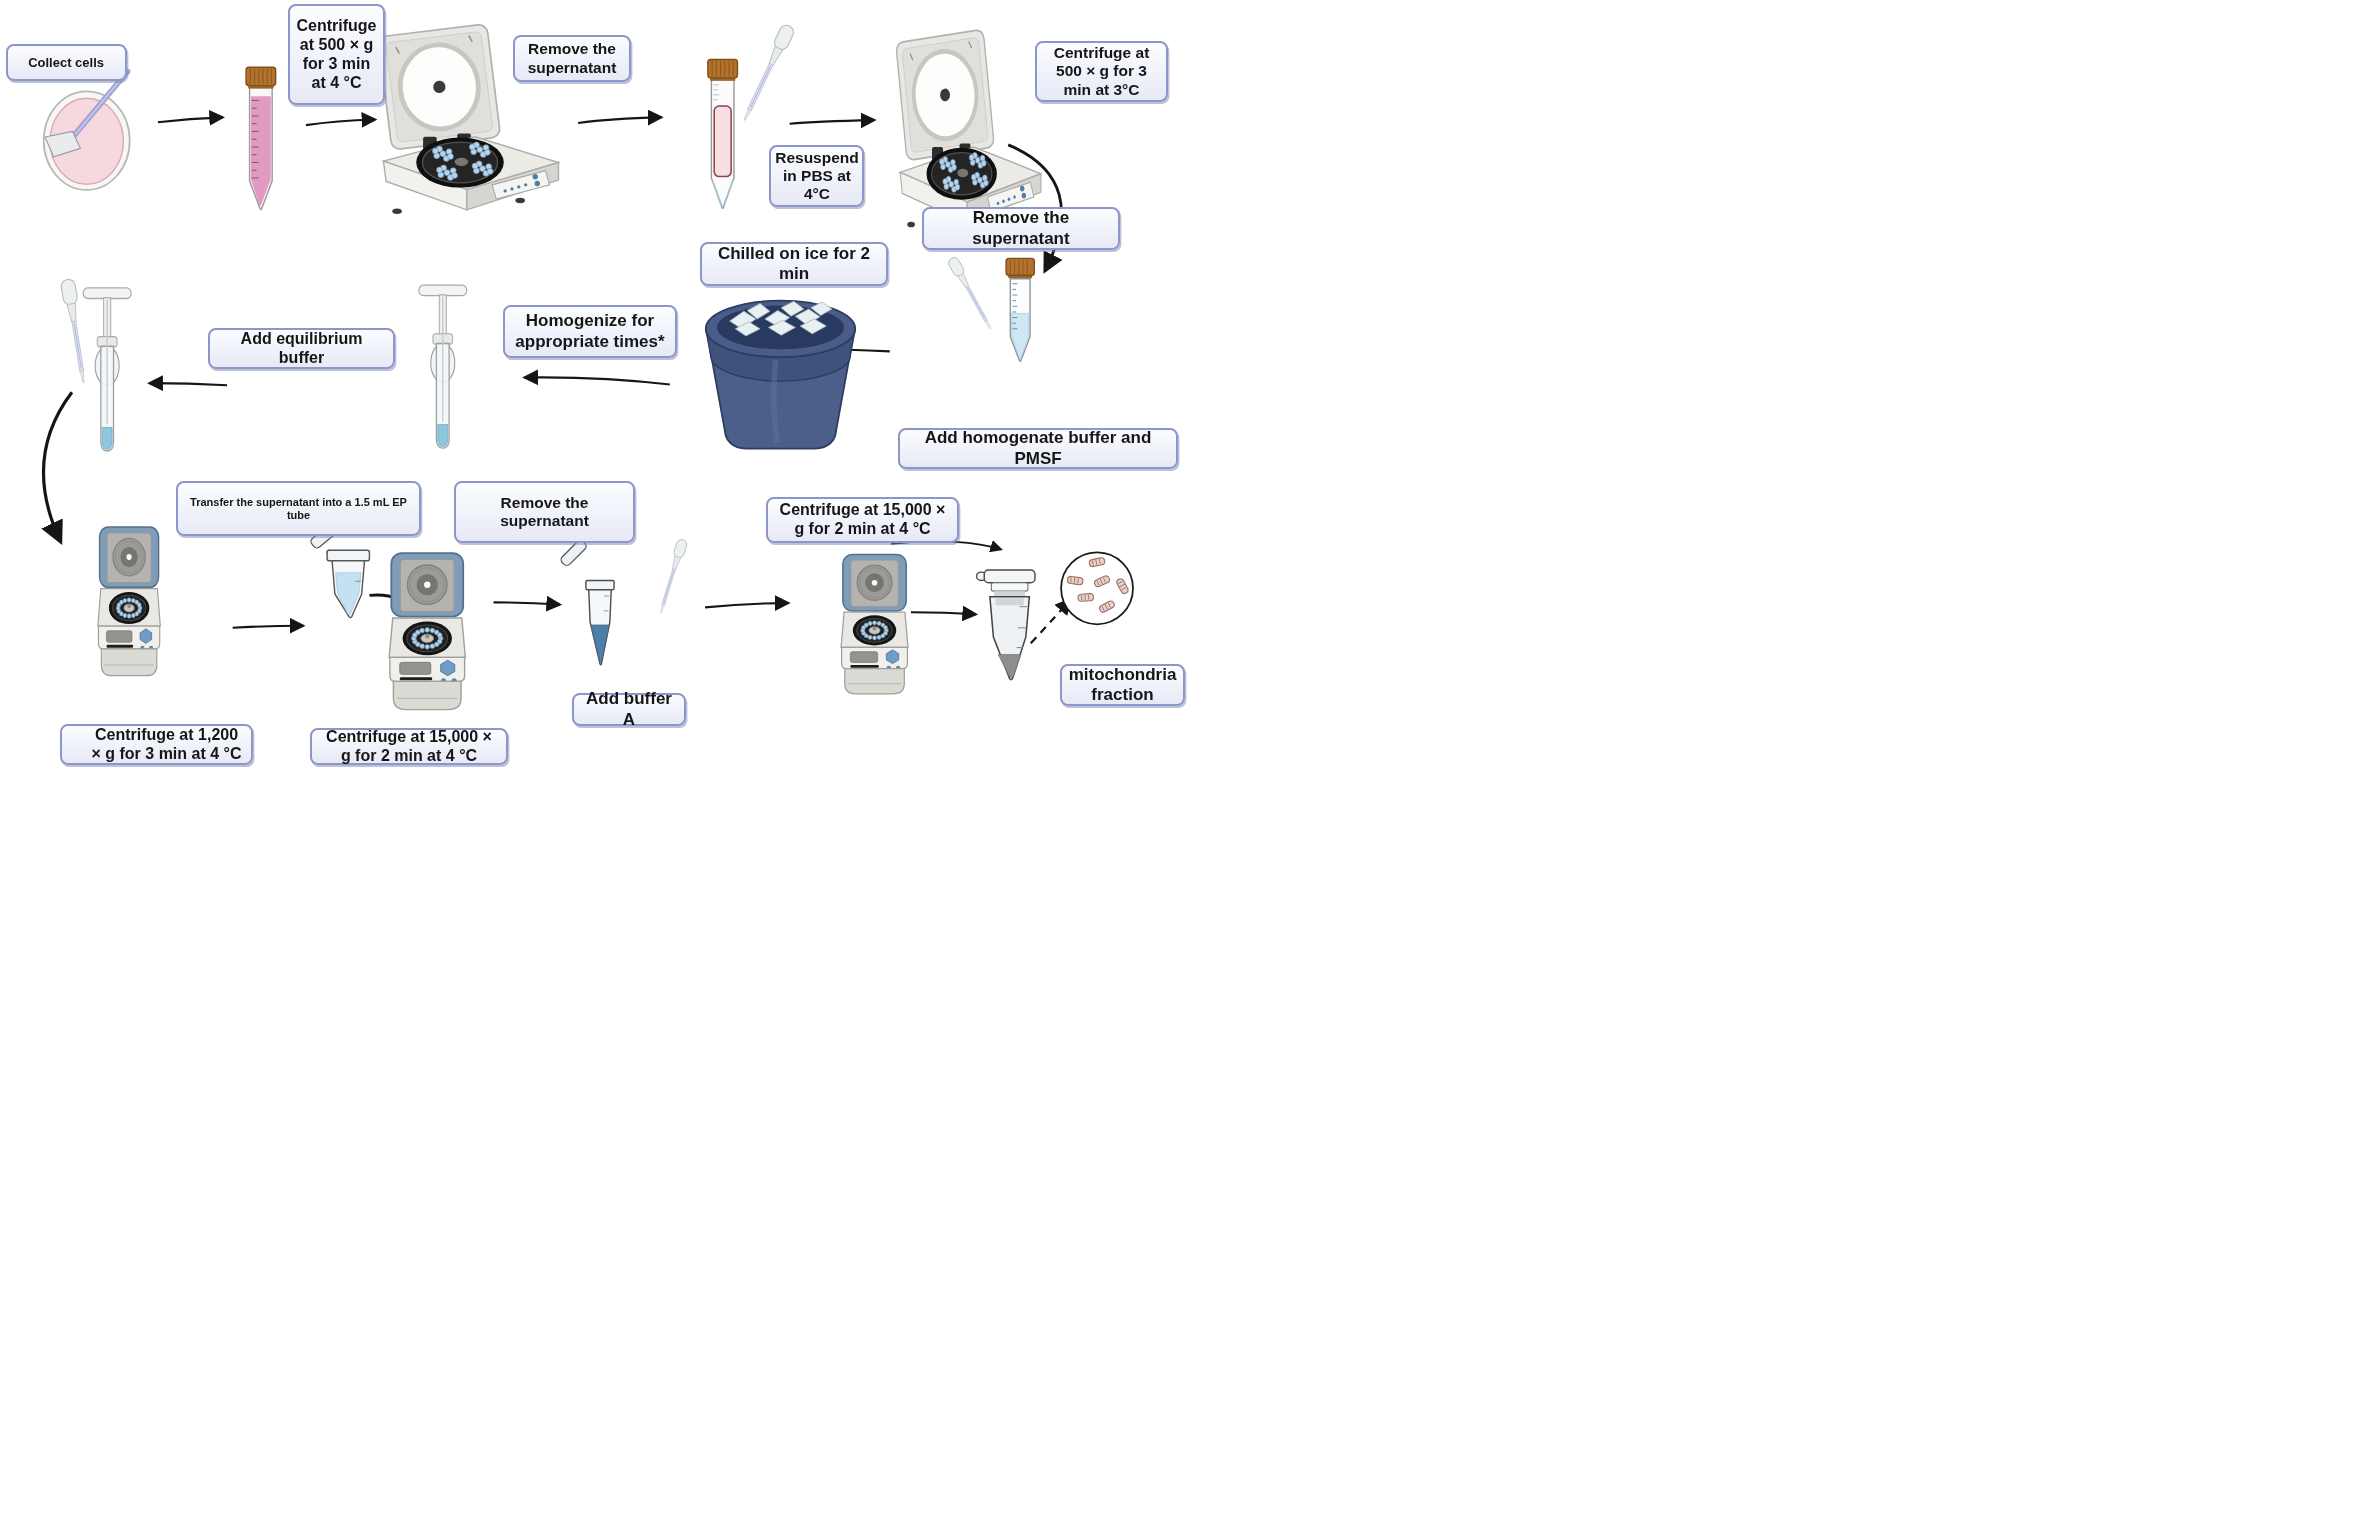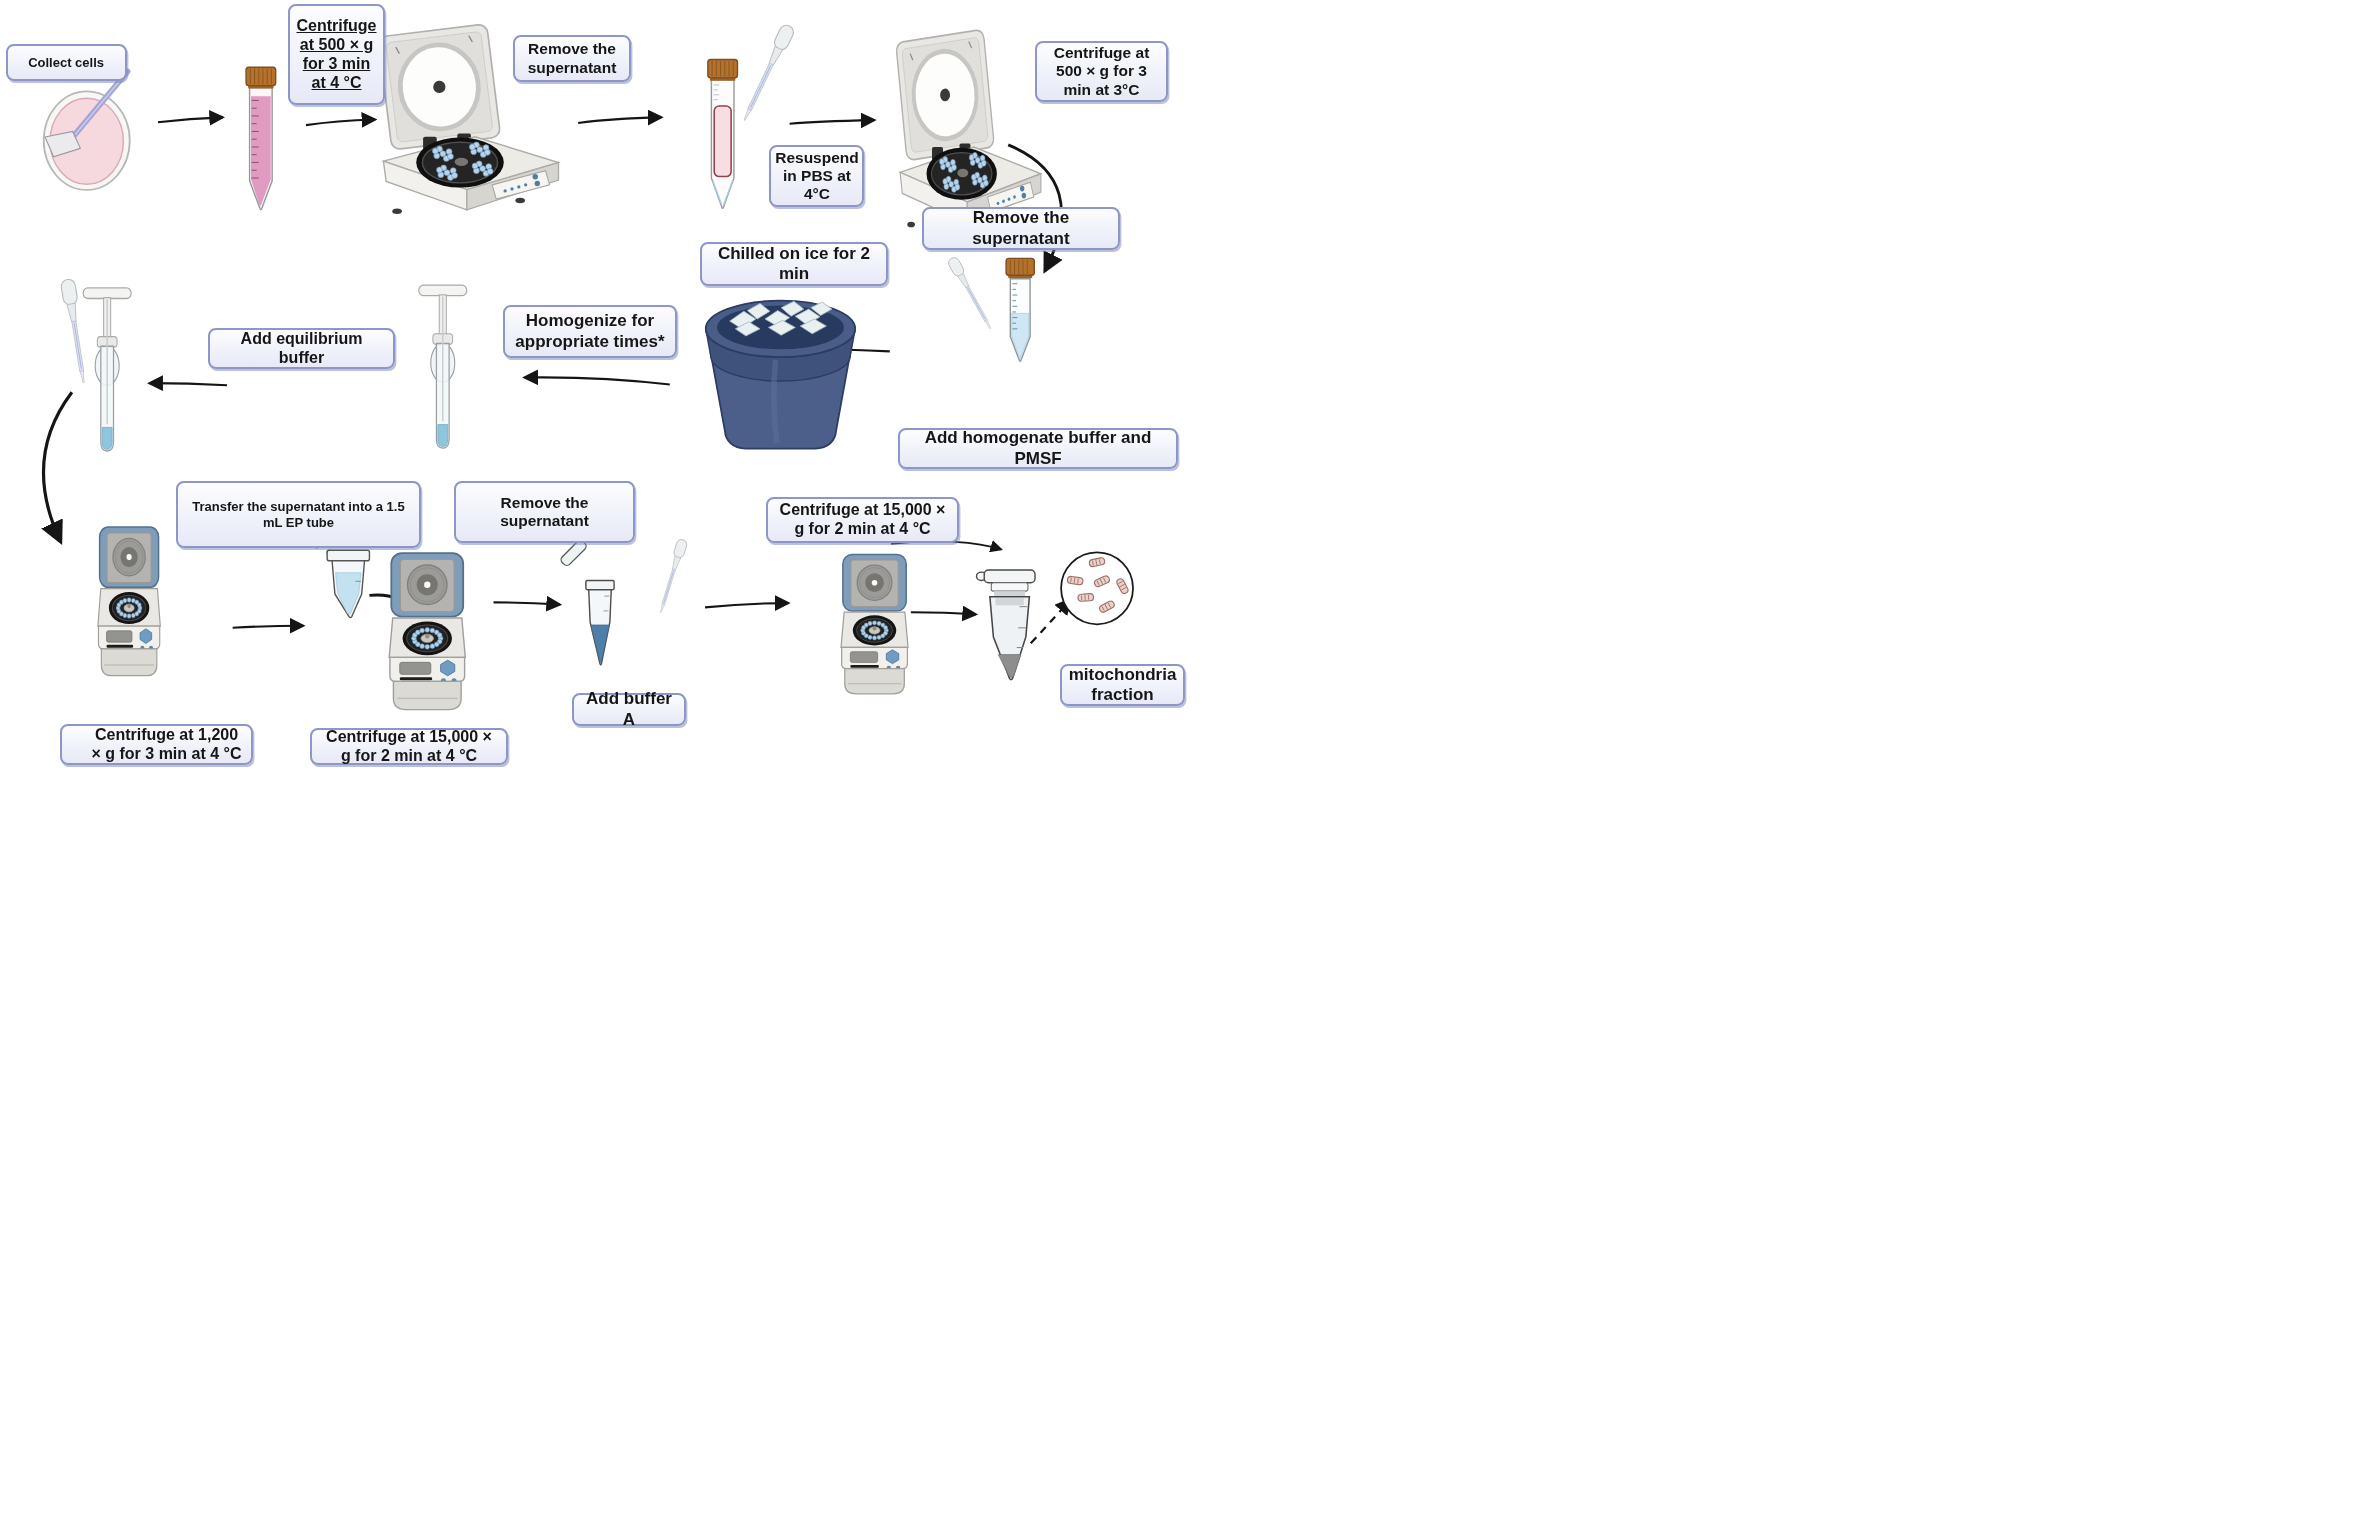--- a/index.html
+++ b/index.html
@@ -344,21 +344,21 @@
     <use href="#bean" transform="translate(1592,831) rotate(62)"></use>
     <use href="#bean" transform="translate(1540,847) rotate(-4)"></use>
     <use href="#bean" transform="translate(1570,860) rotate(-28)"></use>
   </g>
 </svg>
 
 <div class="lbl" style="left:5.6px;top:44px;width:121px;height:37px;font-size:13px;">
       <span>Collect cells</span>
     </div>
 
-<div class="lbl" style="left:288px;top:4.2px;width:97px;height:101px;font-size:16px;text-decoration:underline;">
+<div class="lbl" style="left:288px;top:4.2px;width:97px;height:101px;font-size:16px;">
       <span>Centrifuge at 500 × g for 3 min at 4 °C</span>
     </div>
 
 <div class="lbl" style="left:513px;top:35px;width:118px;height:47px;font-size:15.5px;">
       <span>Remove the supernatant</span>
     </div>
 
 <div class="lbl" style="left:769px;top:145px;width:95px;height:62px;font-size:15.5px;padding-left:8px;">
       <span>Resuspend in PBS at 4°C</span>
     </div>
@@ -380,21 +380,21 @@
     </div>
 
 <div class="lbl" style="left:503px;top:305px;width:174px;height:53px;font-size:17px;">
       <span>Homogenize for appropriate times*</span>
     </div>
 
 <div class="lbl" style="left:208px;top:328px;width:187px;height:41px;font-size:16px;">
       <span>Add equilibrium buffer</span>
     </div>
 
-<div class="lbl" style="left:176px;top:481px;width:245px;height:67px;font-size:13px;">
+<div class="lbl" style="left:176px;top:481px;width:245px;height:55px;font-size:11px;">
       <span>Transfer the supernatant into a 1.5 mL EP tube</span>
     </div>
 
 <div class="lbl" style="left:454px;top:481px;width:181px;height:62px;font-size:15.5px;">
       <span>Remove the supernatant</span>
     </div>
 
 <div class="lbl" style="left:60px;top:724px;width:193px;height:41px;font-size:16px;padding-left:27px;">
       <span>Centrifuge at 1,200 × g for 3 min at 4 °C</span>
     </div>

